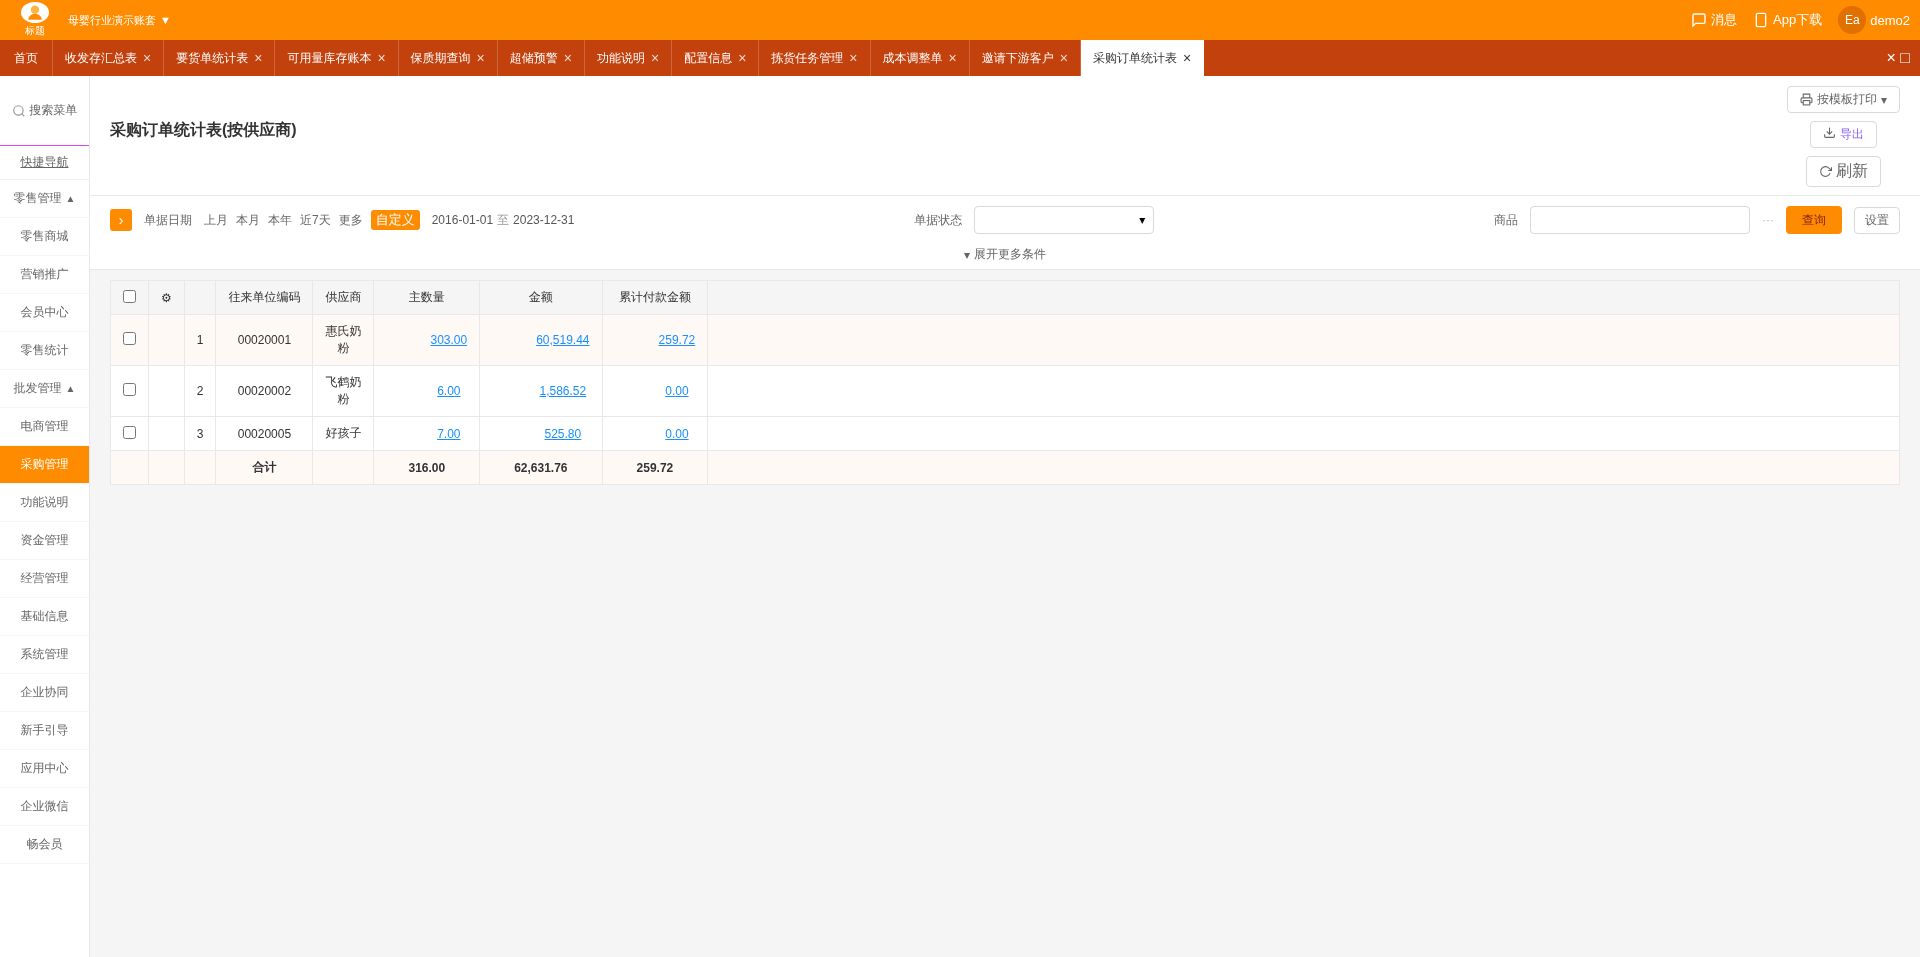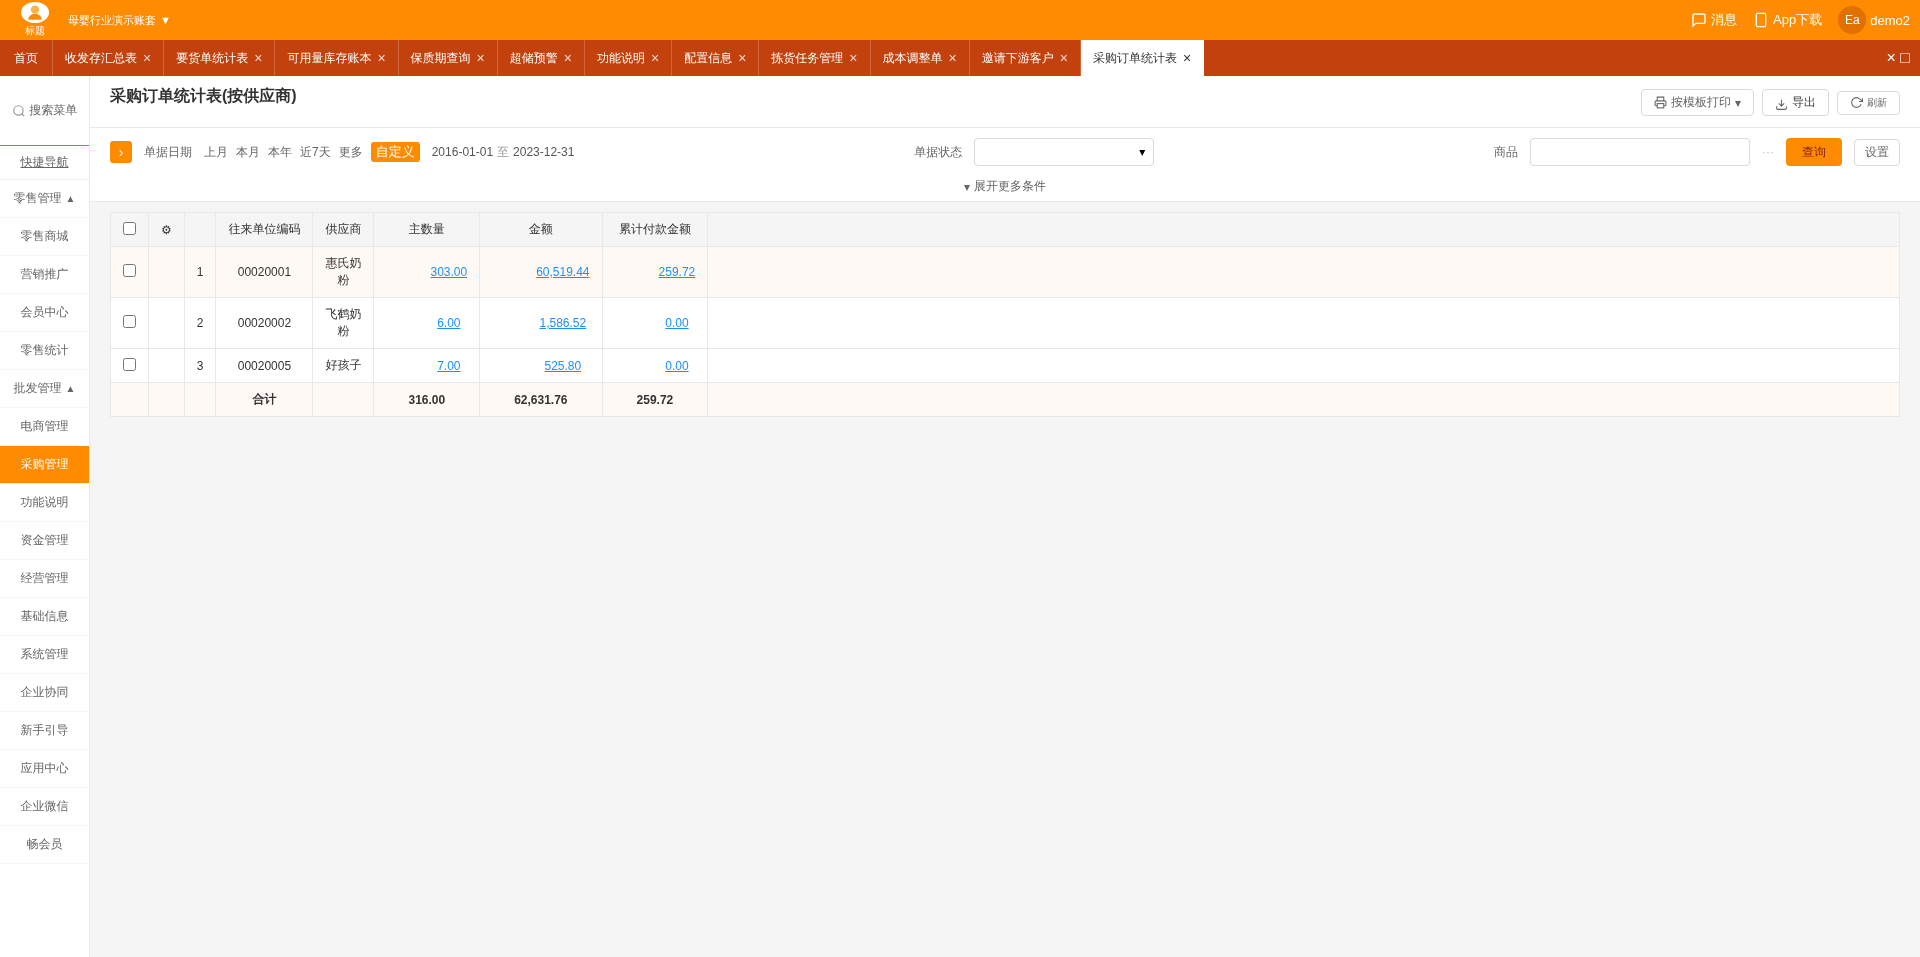--- a/index.html
+++ b/index.html
@@ -45,22 +45,22 @@
     .page-title { font-size: 16px; font-weight: bold; color: #333; margin-bottom: 12px; }
     .filter-label { color: #666; font-size: 12px; white-space: nowrap; }
     .date-shortcuts { display: flex; gap: 8px; align-items: center; }
     .date-shortcut { color: #666; font-size: 12px; cursor: pointer; }
     .custom-badge { background: #ff8c00; color: #fff; font-size: 13px; padding: 1px 5px; border-radius: 3px; }
     .filter-select { border: 1px solid #d9d9d9; border-radius: 4px; padding: 4px 8px; font-size: 12px; min-width: 160px; height: 28px; background: #fff; display: flex; align-items: center; justify-content: space-between; cursor: pointer; }
     .filter-input { border: 1px solid #d9d9d9; border-radius: 4px; padding: 4px 8px; font-size: 12px; min-width: 200px; height: 28px; background: #fff; }
     .expand-row { display: flex; justify-content: center; padding: 6px 0; }
     .expand-btn { color: #666; font-size: 12px; cursor: pointer; display: flex; align-items: center; gap: 4px; }
     .btn-print { border: 1px solid #d9d9d9; background: #fff; color: #666; padding: 4px 12px; border-radius: 4px; cursor: pointer; font-size: 12px; display: flex; align-items: center; gap: 4px; }
-    .btn-export { border: 1px solid #d9d9d9; background: #fff; color: #404040; padding: 4px 12px; border-radius: 4px; cursor: pointer; font-size: 12px; display: flex; align-items: flex-end; gap: 4px; }
-    .btn-refresh { border: 1px solid #d9d9d9; background: #fff; color: #666; padding: 4px 12px; border-radius: 4px; cursor: pointer; font-size: 10px; display: flex; align-items: center; gap: 4px; }
+    .btn-export { border: 1px solid #d9d9d9; background: #fff; color: #8b5cf6; padding: 4px 12px; border-radius: 4px; cursor: pointer; font-size: 12px; display: flex; align-items: flex-start; gap: 4px; }
+    .btn-refresh { border: 1px solid #d9d9d9; background: #fff; color: #666; padding: 4px 12px; border-radius: 4px; cursor: pointer; font-size: 16px; display: flex; align-items: center; gap: 4px; }
     .btn-query { background: #ff8c00; color: #7f1d1d; border: none; padding: 4px 16px; border-radius: 4px; cursor: pointer; font-size: 12px; height: 28px; }
     .btn-settings { border: 1px solid #d9d9d9; background: #fff; color: #666; padding: 4px 10px; border-radius: 4px; cursor: pointer; font-size: 12px; }
 
     
     .table-area { flex: 1; overflow-y: auto; padding: 10px 20px; }
     .data-table { width: 100%; border-collapse: collapse; background: #fff; }
     .data-table th { background: #f5f5f5; border: 1px solid #e8e8e8; padding: 8px 12px; font-size: 12px; color: #333; font-weight: normal; text-align: center; white-space: nowrap; }
     .data-table td { border: 1px solid #e8e8e8; padding: 8px 12px; font-size: 12px; color: #333; text-align: center; }
     .data-table tr:first-child td { background: #fff9f5; }
     .data-table .row-odd { background: #fff; }
@@ -70,21 +70,21 @@
     .data-table .footer-row td { background: #fff3e6; font-weight: bold; }
     .th-checkbox { width: 30px; }
     .th-gear { width: 30px; }
     .row-num { color: #999; }
     .filter-section { padding: 10px 20px 6px; }
     .filter-inner-row { display: flex; align-items: center; gap: 12px; margin-bottom: 6px; }
     .toggle-btn { width: 22px; height: 22px; background: #ff8c00; color: #fff; border: none; border-radius: 3px; cursor: pointer; font-size: 14px; display: flex; align-items: center; justify-content: center; flex-shrink: 0; }
 
     
     .page-top { display: flex; align-items: center; justify-content: space-between; padding: 10px 20px 8px; background: #fff; flex-shrink: 0; border-bottom: 1px solid #e8e8e8; }
-    .page-top-actions { display: flex; align-items: center; gap: 8px; }
+    .page-top-actions { display: flex; align-items: center; gap: 8px; flex-direction: column; }
   </style>
 </head>
 <body>
 
 <div class="top-bar">
   <div class="top-bar-left">
     <div class="logo-box">
       <div class="logo-icon">
         <svg viewBox="0 0 24 24" fill="#ff8c00">
             <circle cx="12" cy="8" r="5" fill="#ffb347"></circle>

